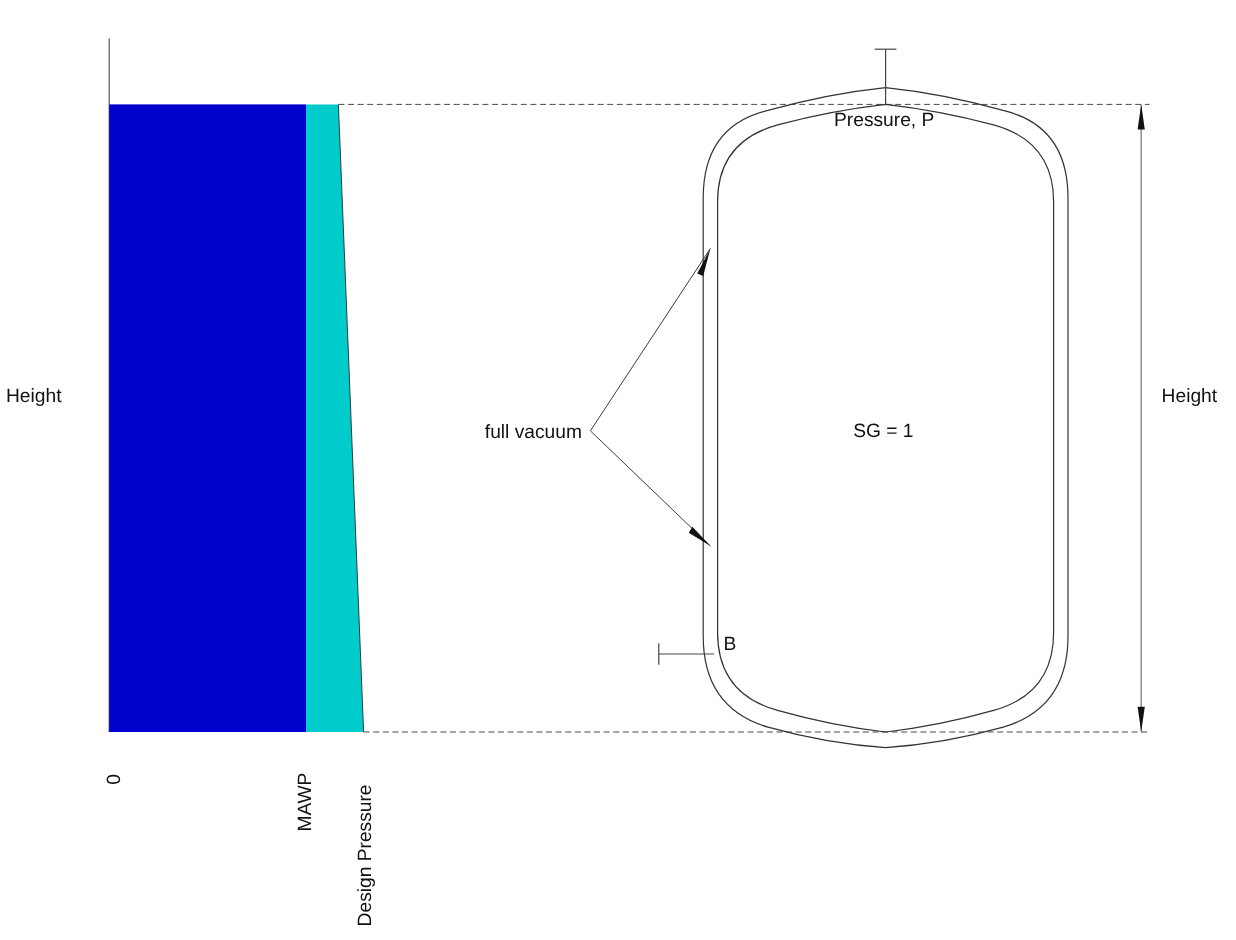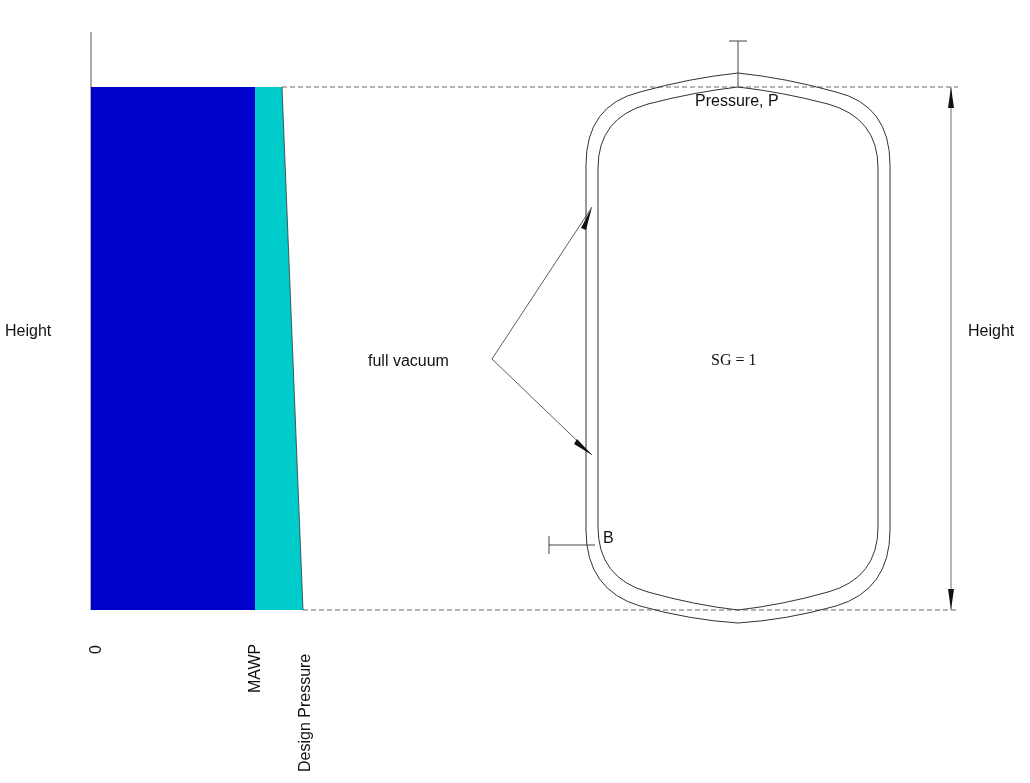--- a/index.html
+++ b/index.html
@@ -71,16 +71,16 @@
   </g>
 </svg>
 
 <div class="lbl" style="left:5px; top:323px;">Height</div>
 
 <div class="vlbl" style="left:88px; top:654px;">0</div>
 <div class="vlbl" style="left:247px; top:693px;">MAWP</div>
 <div class="vlbl" style="left:297px; top:772px;">Design Pressure</div>
 
 <div class="lbl" style="left:695px; top:93px;">Pressure, P</div>
-<div class="lbl" style="left:711px; top:352px;font-family:Liberation Serif, serif;">SG = 1</div>
-<div class="lbl" style="left:368px; top:353px;">full vacuum</div>
+<div class="lbl" style="left:711px; top:352px;">SG = 1</div>
+<div class="lbl" style="left:404px; top:353px;">full vacuum</div>
 <div class="lbl" style="left:603px; top:530px;">B</div>
 <div class="lbl" style="left:968px; top:323px;">Height</div>
 
 </body></html>

